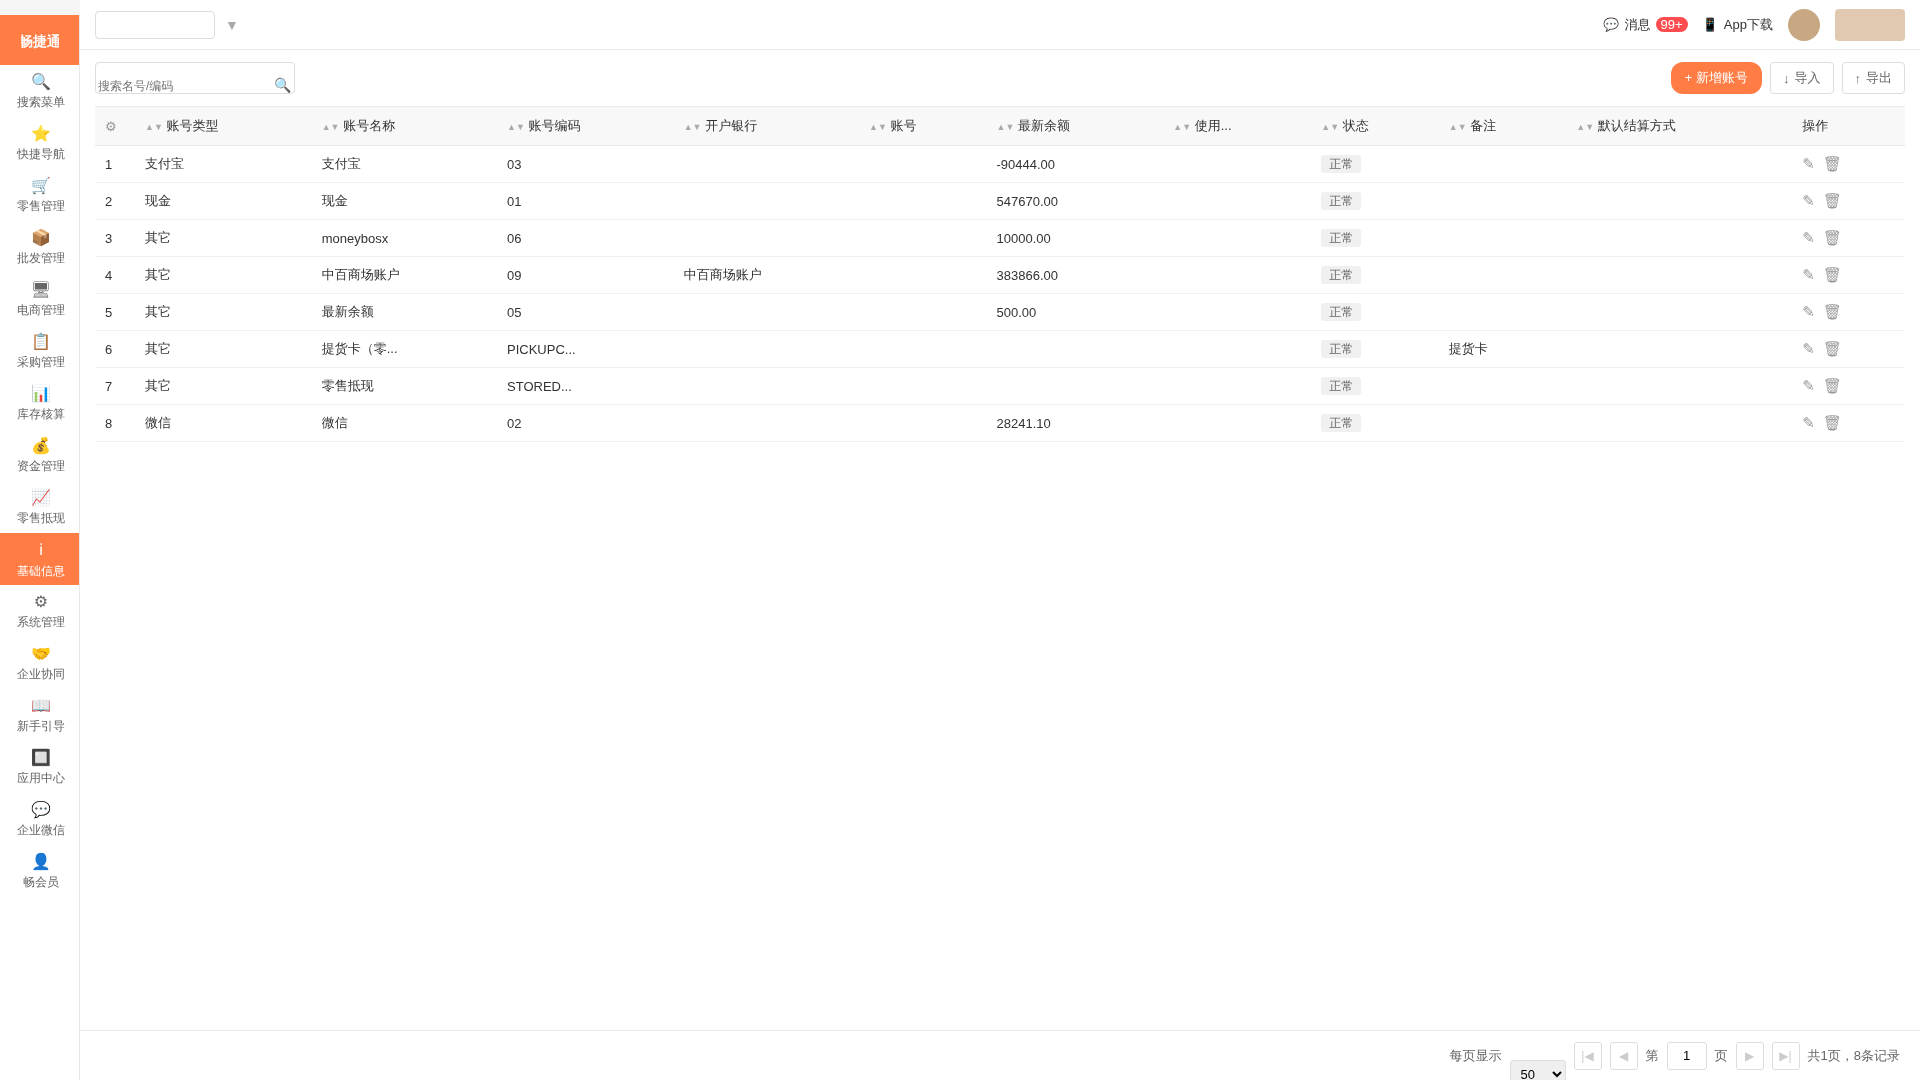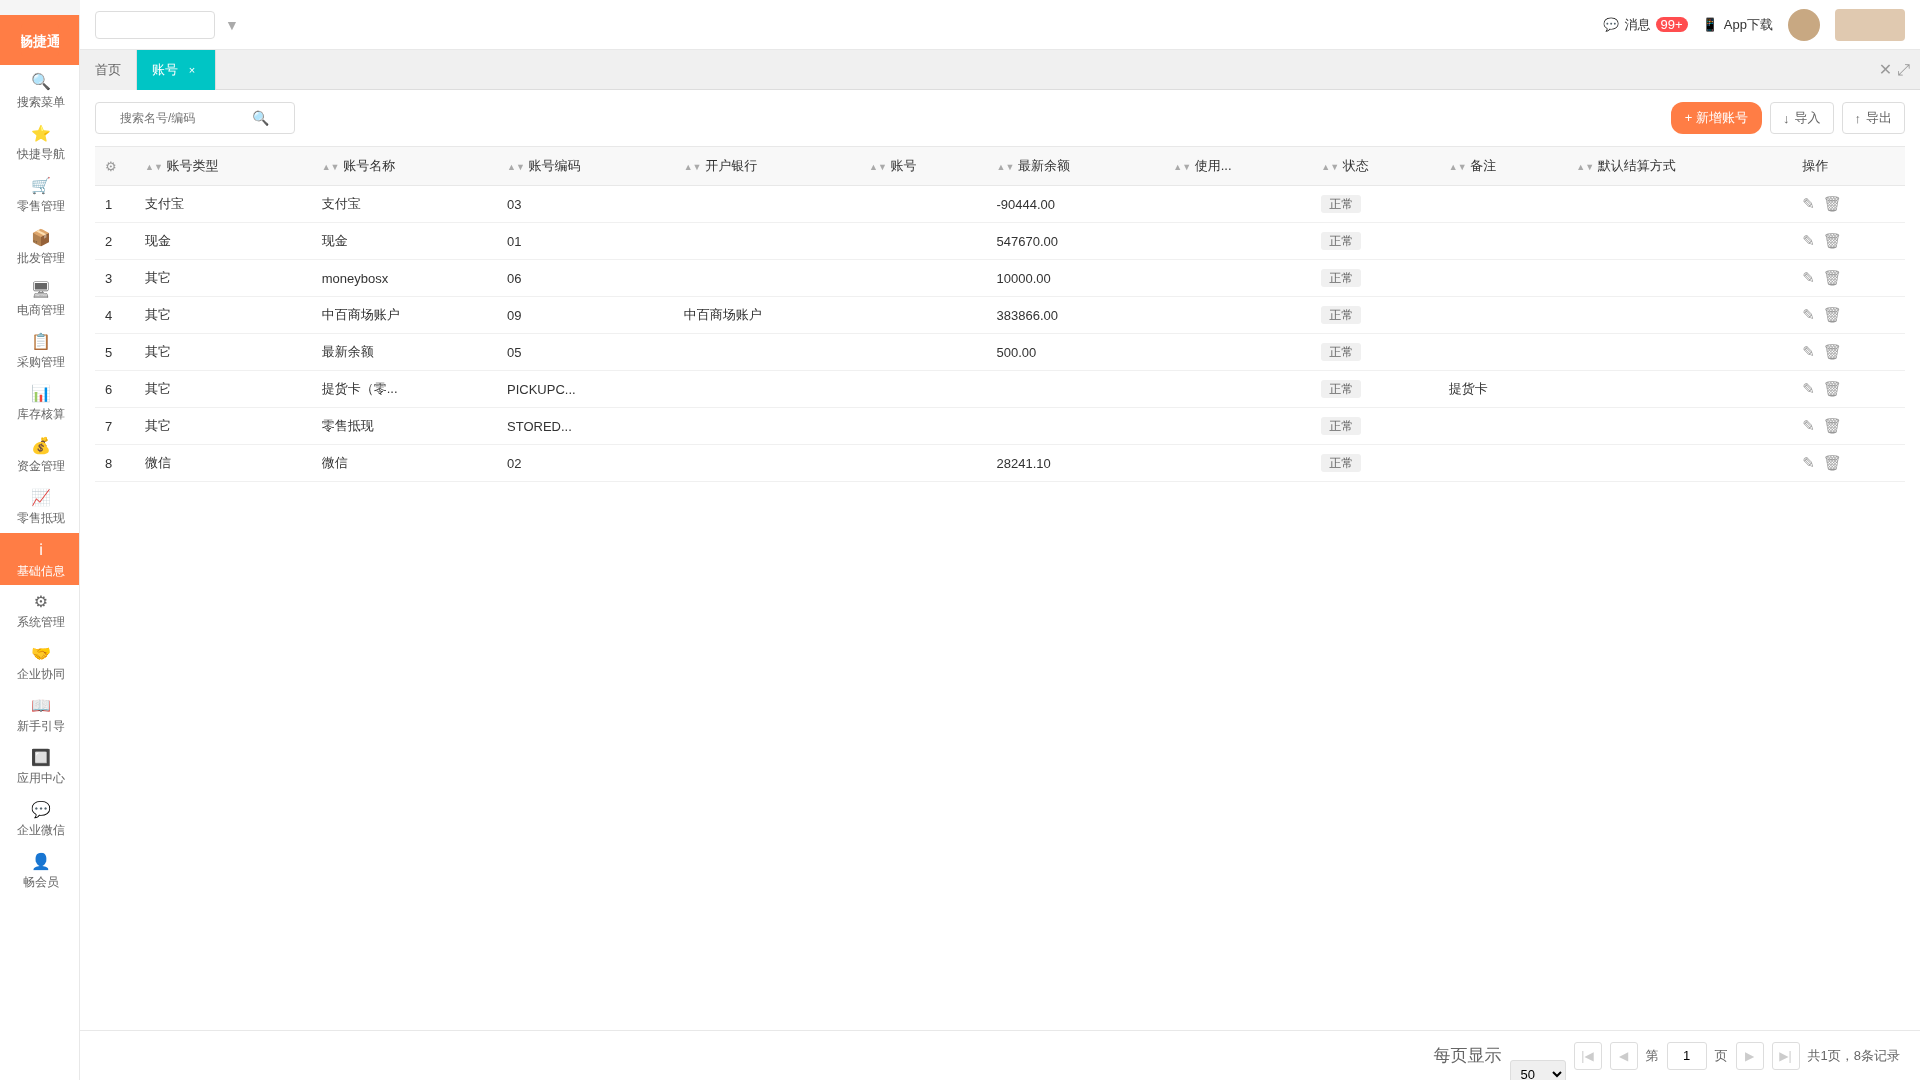--- a/index.html
+++ b/index.html
@@ -152,24 +152,24 @@
     .toolbar {
       padding: 12px 15px;
       display: flex;
       align-items: center;
       justify-content: space-between;
       background: #fff;
     }
     .toolbar-left { display: flex; align-items: center; gap: 10px; }
     .search-box {
       display: flex;
-      align-items: center;
+      align-items: flex-end;
       border: 1px solid #ddd;
       border-radius: 4px;
-      padding: 0 24px;
+      padding: 0 2px;
       height: 32px;
       width: 200px;
     }
     .search-box input {
       border: none;
       outline: none;
       font-size: 12px;
       width: 100%;
       color: #999;
     }
@@ -239,21 +239,21 @@
       height: 50px;
       display: flex;
       align-items: center;
       justify-content: flex-end;
       padding: 0 20px;
       gap: 8px;
       border-top: 1px solid #e8e8e8;
       background: #fff;
       flex-shrink: 0;
     }
-    .page-size-label { color: #666; font-size: 17px; }
+    .page-size-label { color: #666; font-size: 13px; }
     .page-size-select {
       border: 1px solid #ddd;
       border-radius: 3px;
       padding: 2px 6px;
       font-size: 13px;
       height: 28px;
       margin-top: 37px;
     }
     .page-btn {
       width: 28px;
@@ -375,33 +375,20 @@
       </div>
       <div class="topbar-btn">
         <span>📱</span>
         <span>App下载</span>
       </div>
       <div class="avatar"></div>
       <div class="avatar" style="background:#e0c9b0;width:70px;height:32px;border-radius:4px;"></div>
     </div>
   </div>
 
-  <div class="tabbar">
-    <div class="tab">
-      <span>首页</span>
-    </div>
-    <div class="tab active">
-      <span>账号</span>
-      <span class="tab-close">×</span>
-    </div>
-    <div class="tab-expand" style="display:flex;align-items:center;gap:5px;margin-left:auto;padding-right:10px;color:#999;">
-      <span style="cursor:pointer;font-size:16px;">✕</span>
-      <span style="cursor:pointer;font-size:16px;">⤢</span>
-    </div>
-  </div>
 
   <div class="content">
 
     <div class="toolbar">
       <div class="toolbar-left">
         <div class="search-box">
           <input type="text" placeholder="搜索名号/编码" style="">
           <span class="search-icon">🔍</span>
         </div>
       </div>

